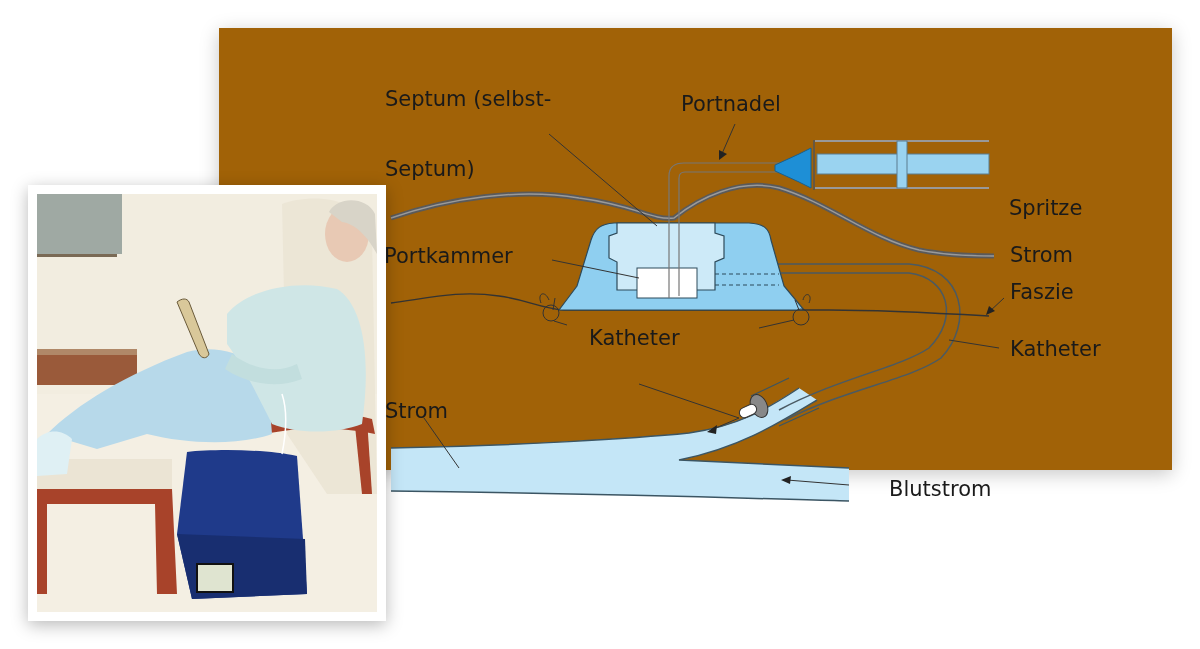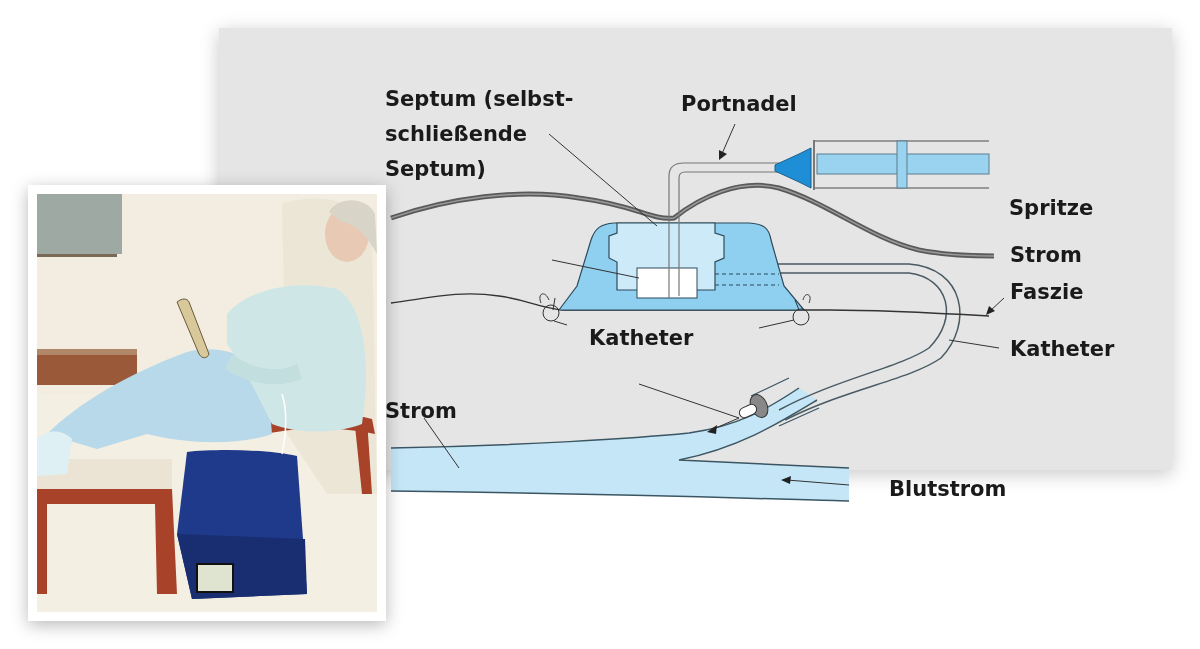--- a/index.html
+++ b/index.html
@@ -3,23 +3,22 @@
   <meta charset="utf-8">
   <style>
     html, body { margin: 0; padding: 0; }
     body {
       width: 1200px; height: 649px; position: relative; overflow: hidden;
       background: #ffffff;
       font-family: "DejaVu Sans", sans-serif;
     }
     .diagram-card {
       position: absolute; left: 219px; top: 28px; width: 953px; height: 442px;
-      background: #e5e5e5;
+      background: #a16207;
       box-shadow: 0 4px 18px rgba(0,0,0,0.22);
-      font-weight: bold;
     }
     .diagram-svg { position: absolute; left: 0; top: 0; }
     .label {
       position: absolute; color: #1a1a1a;
       font-family: "DejaVu Sans", sans-serif; font-size: 21px; line-height: 25px;
       white-space: nowrap;
     }
     .photo-card {
       position: absolute; left: 28px; top: 185px; width: 358px; height: 436px;
       background: #ffffff;
@@ -93,24 +92,24 @@
       <line x1="516" y1="96" x2="502" y2="128"></line>
       <line x1="785" y1="270" x2="770" y2="284"></line>
     </g>
     <polygon points="488,404 498,397 497,406" fill="#222"></polygon>
     <polygon points="562,452 572,448 571,456" fill="#222"></polygon>
     <polygon points="500,132 500,122 508,126" fill="#222"></polygon>
     <polygon points="767,287 770,278 776,283" fill="#222"></polygon>
   </svg>
 
   <div class="label" style="left:166px; top:59px;">Septum (selbst-</div>
-  <div class="label" style="left:166px; top:94px;">schließende</div>
   <div class="label" style="left:166px; top:129px;">Septum)</div>
   <div class="label" style="left:462px; top:64px;">Portnadel</div>
   <div class="label" style="left:790px; top:124px;margin-top:44px;">Spritze</div>
+  <div class="label" style="left:165px; top:216px;">Portkammer</div>
   <div class="label" style="left:791px; top:215px;">Strom</div>
   <div class="label" style="left:791px; top:252px;">Faszie</div>
   <div class="label" style="left:370px; top:298px;">Katheter</div>
   <div class="label" style="left:791px; top:309px;">Katheter</div>
   <div class="label" style="left:166px; top:371px;">Strom</div>
   <div class="label" style="left:670px; top:449px;">Blutstrom</div>
 </div>
 
 <div class="photo-card">
   <svg class="photo-svg" width="340" height="418" viewBox="0 0 340 418">

